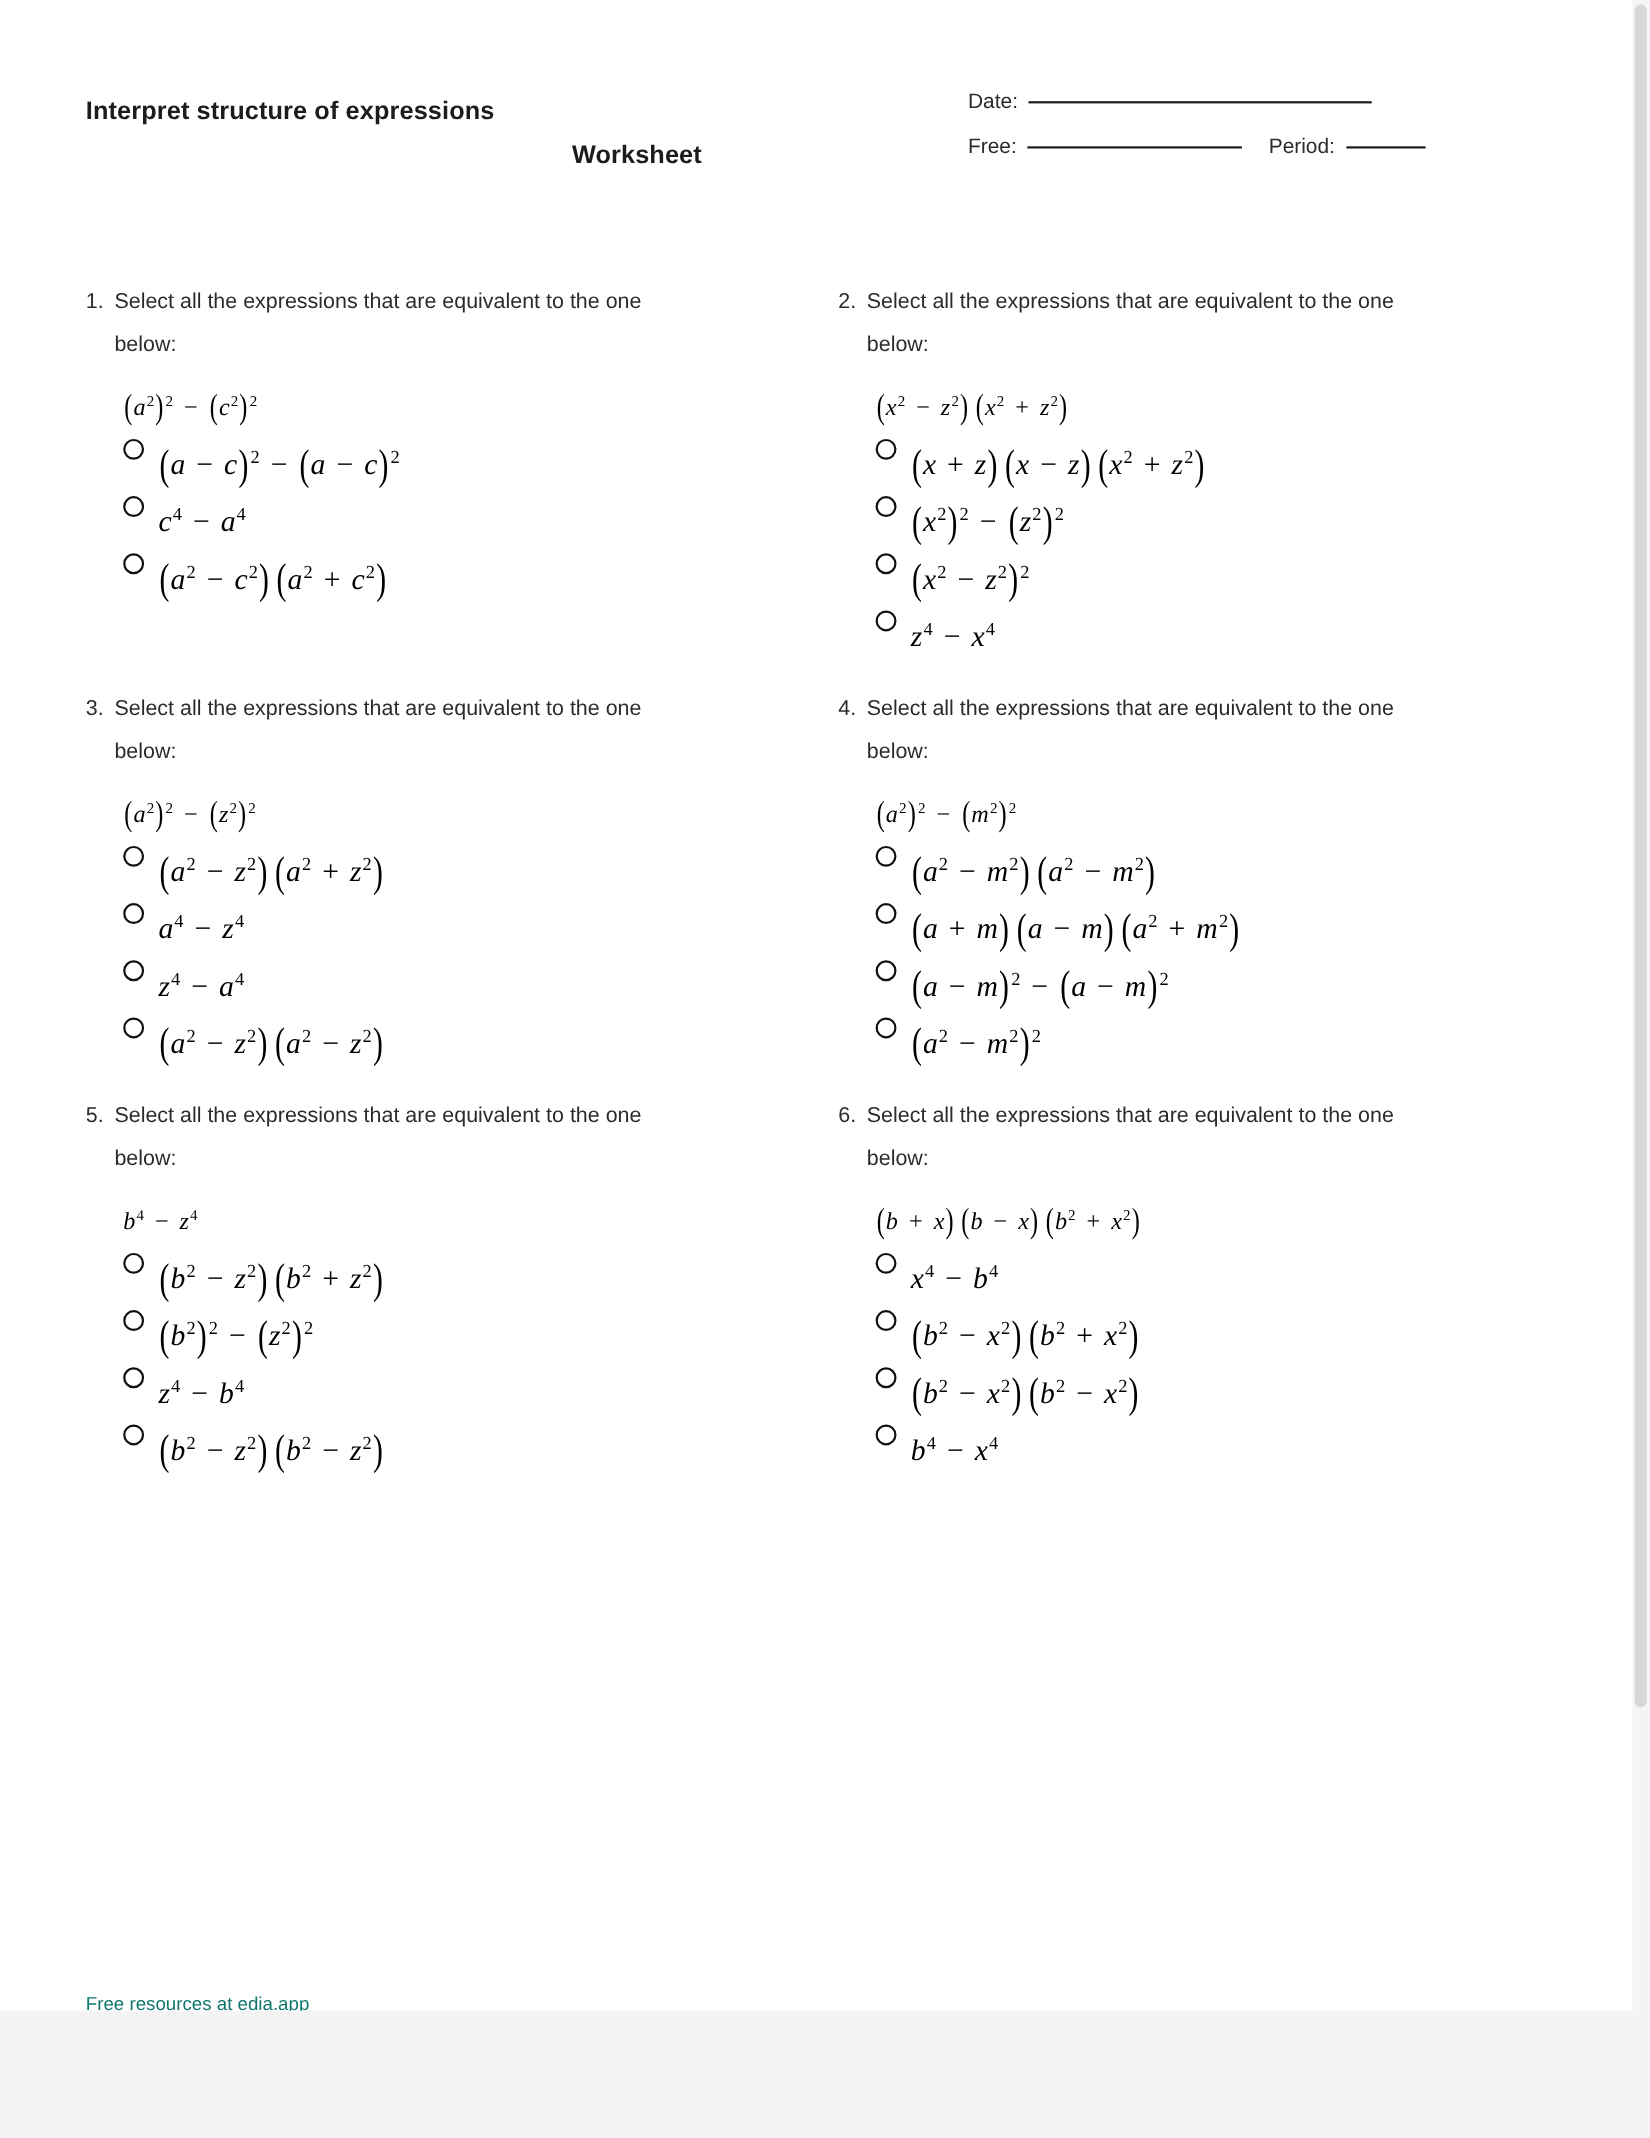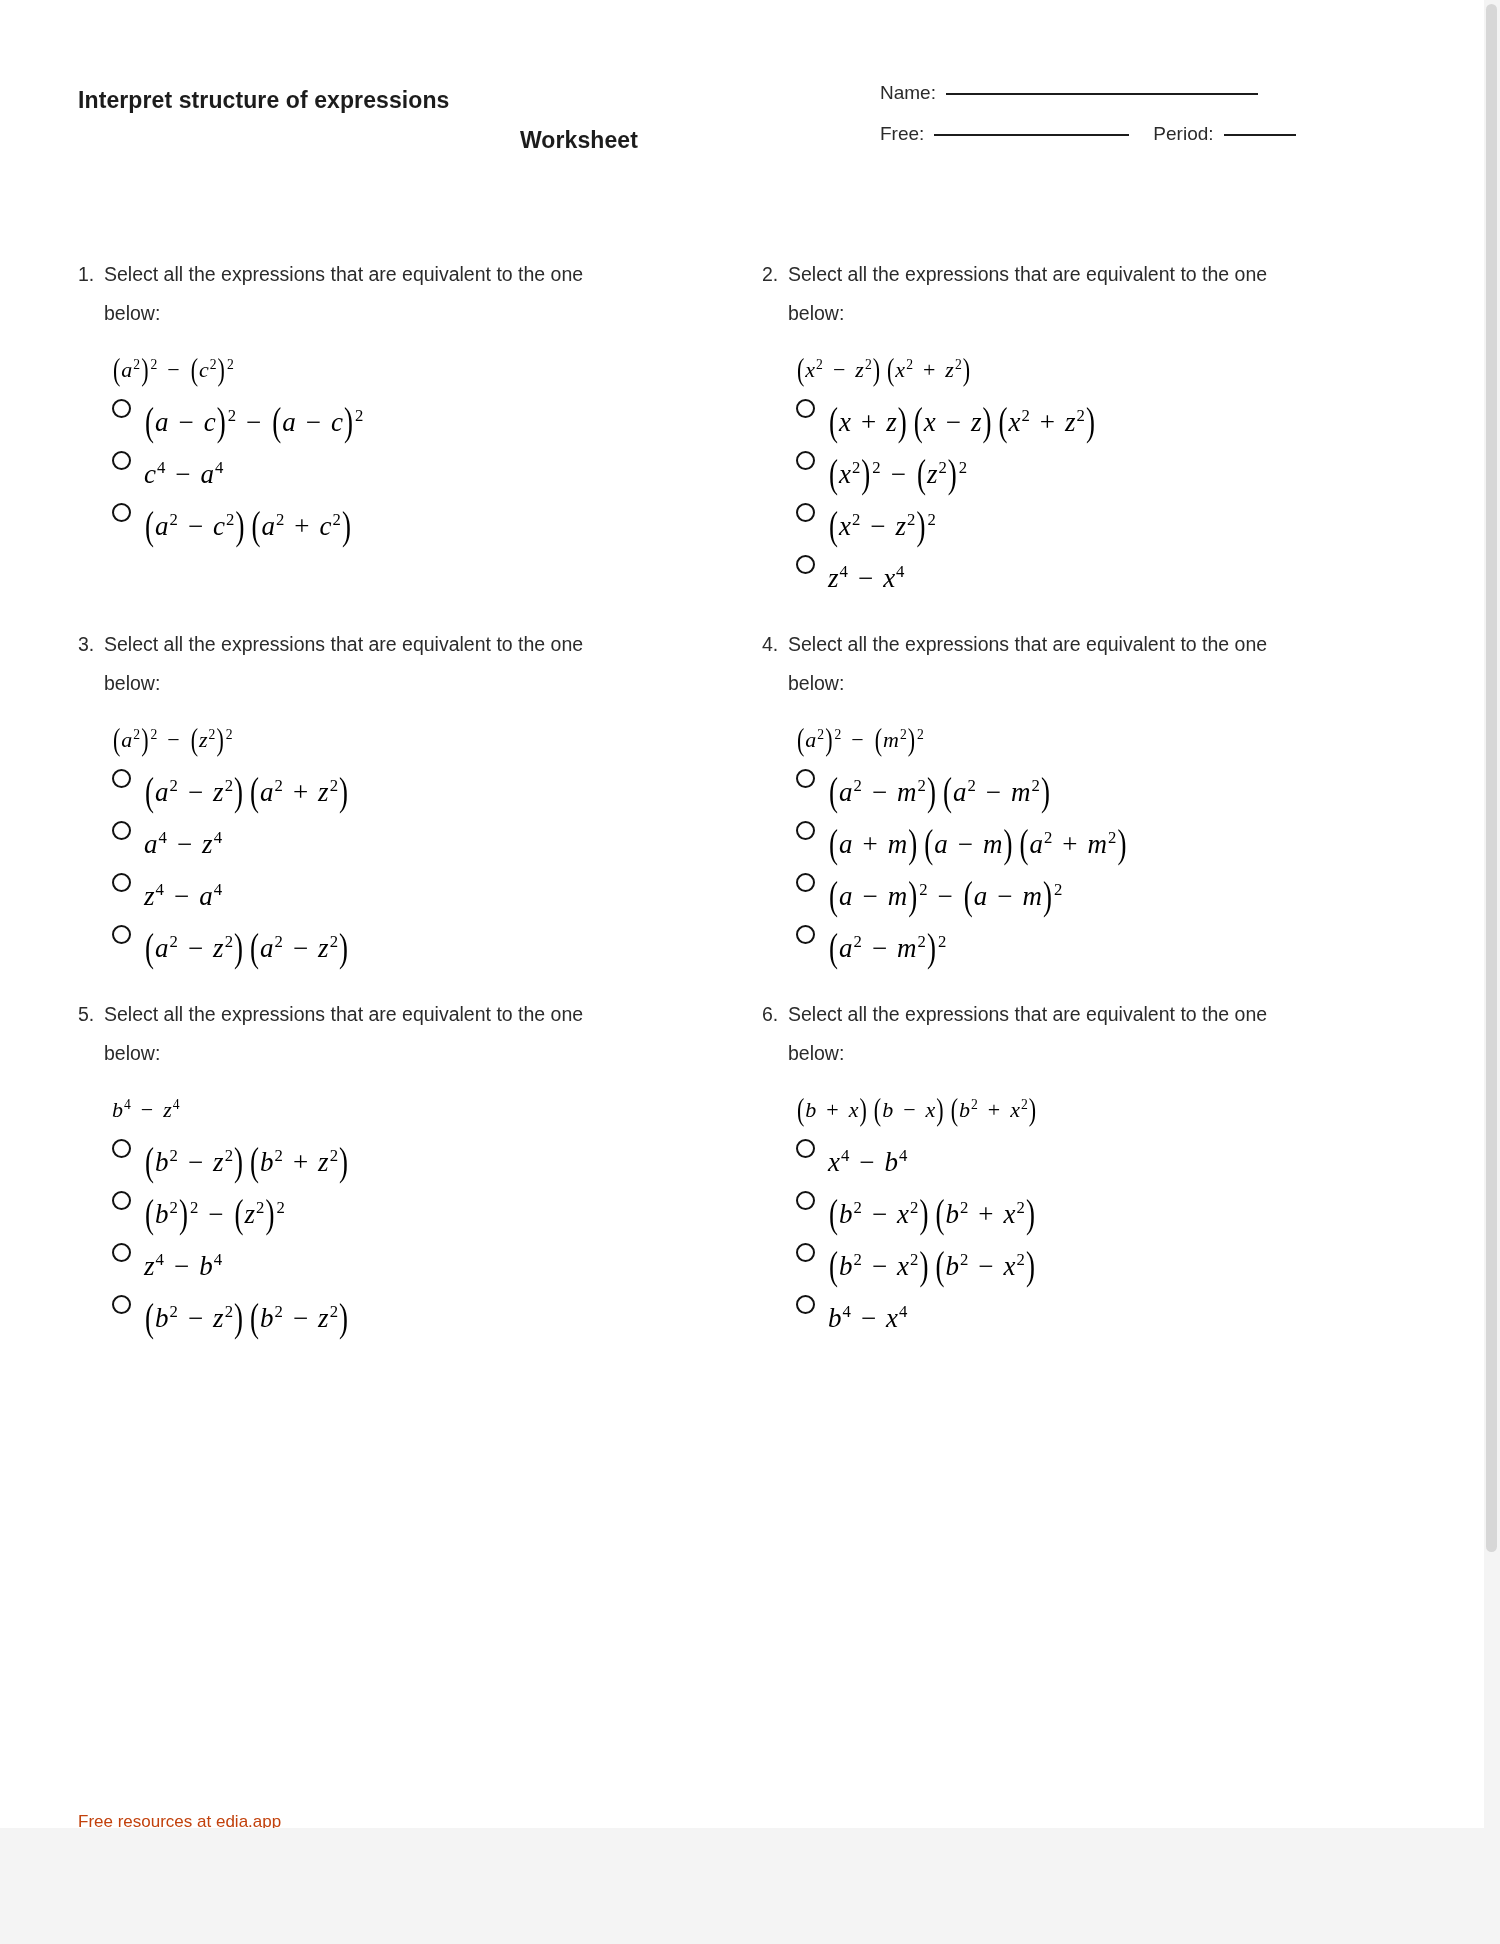--- a/index.html
+++ b/index.html
@@ -191,41 +191,41 @@
     font-size: 27px;
     line-height: 46px;
   }
 
   
   .footer {
     position: absolute;
     left: 78px;
     top: 1812px;
     font-size: 17px;
-    color: #c2410c;
+    color: #0f766e;
     white-space: nowrap;
     text-align: center;
   }
 </style>
 </head>
 <body>
 
 <div class="viewport">
 
   <div class="sheet">
 
     <div class="header">
       <div class="doc-title">
         <span>Interpret structure of expressions</span>
         <span class="line2">Worksheet</span>
       </div>
 
       <div class="fields">
         <div class="field-row">
-          <span class="field-label">Name:</span>
+          <span class="field-label">Date:</span>
           <span class="field-rule rule-name"></span>
         </div>
         <div class="field-row">
           <span class="field-label">Free:</span>
           <span class="field-rule rule-date"></span>
           <span class="field-label">Period:</span>
           <span class="field-rule rule-period"></span>
         </div>
       </div>
     </div>

